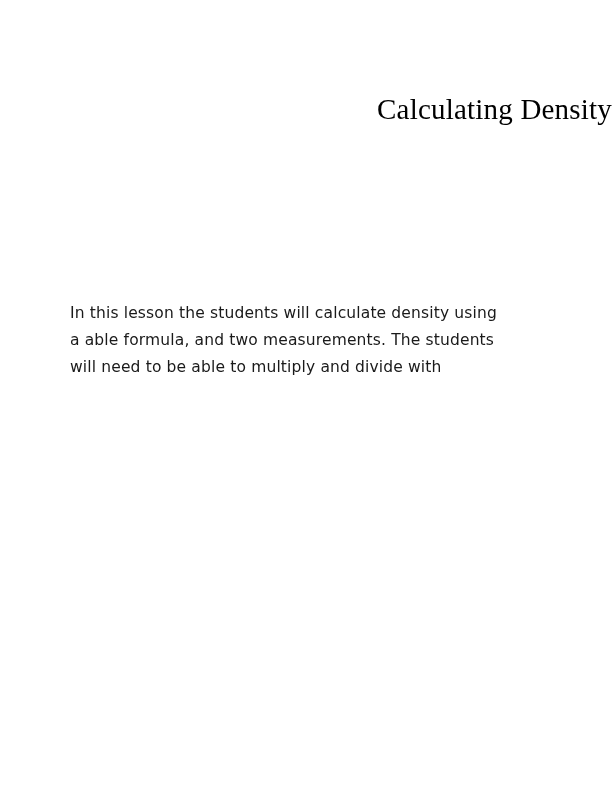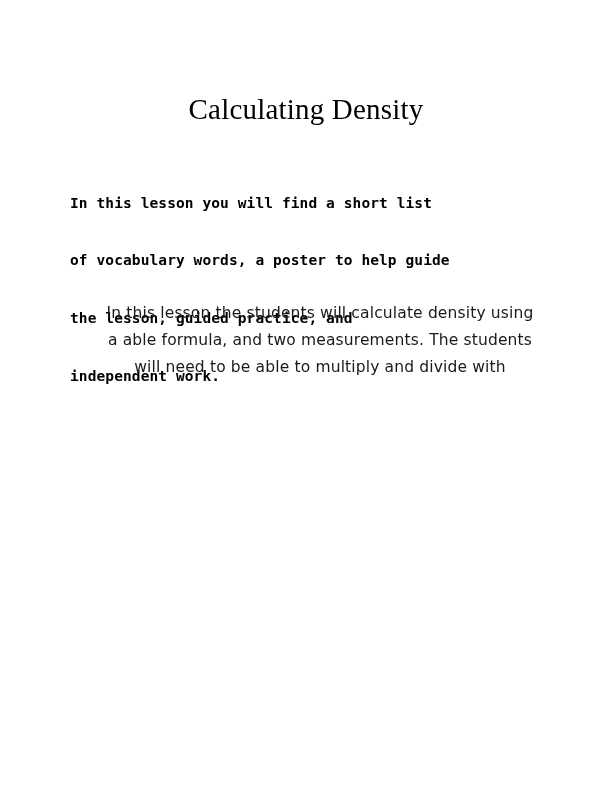--- a/index.html
+++ b/index.html
@@ -16,21 +16,21 @@
     overflow: hidden;
     box-sizing: border-box;
   }
 
   
   .doc-title {
     position: absolute;
     left: 0;
     top: 72px;
     width: 612px;
-    text-align: center;
+    text-align: right;
     font-family: "Liberation Serif", "DejaVu Serif", serif;
     font-size: 29px;
     font-weight: 400;
     line-height: 36px;
     color: #000000;
     letter-spacing: 0.2px;
     white-space: nowrap;
   }
 
   
@@ -59,41 +59,34 @@
     left: 70px;
     top: 300px;
     width: 500px;
     font-family: "DejaVu Sans", "Liberation Sans", sans-serif;
     font-size: 15.5px;
     font-weight: 400;
     line-height: 27.2px;
     color: #1a1a1a;
     letter-spacing: 0.15px;
     white-space: nowrap;
-    text-align: center;
   }
 
   .body-block .body-line {
     display: block;
     white-space: nowrap;
   }
 </style>
 </head>
 <body>
 
 <div class="page">
 
   <h1 class="doc-title">Calculating Density</h1>
 
-  <div class="mono-block">
-    <span class="mono-line">In this lesson you will find a short list</span>
-    <span class="mono-line">of vocabulary words, a poster to help guide</span>
-    <span class="mono-line">the lesson, guided practice, and</span>
-    <span class="mono-line">independent work.</span>
-  </div>
 
   <div class="body-block">
     <span class="body-line">In this lesson the students will calculate density using</span>
     <span class="body-line">a able formula, and two measurements. The students</span>
     <span class="body-line">will need to be able to multiply and divide with</span>
   </div>
 
 </div>
 
 </body></html>

